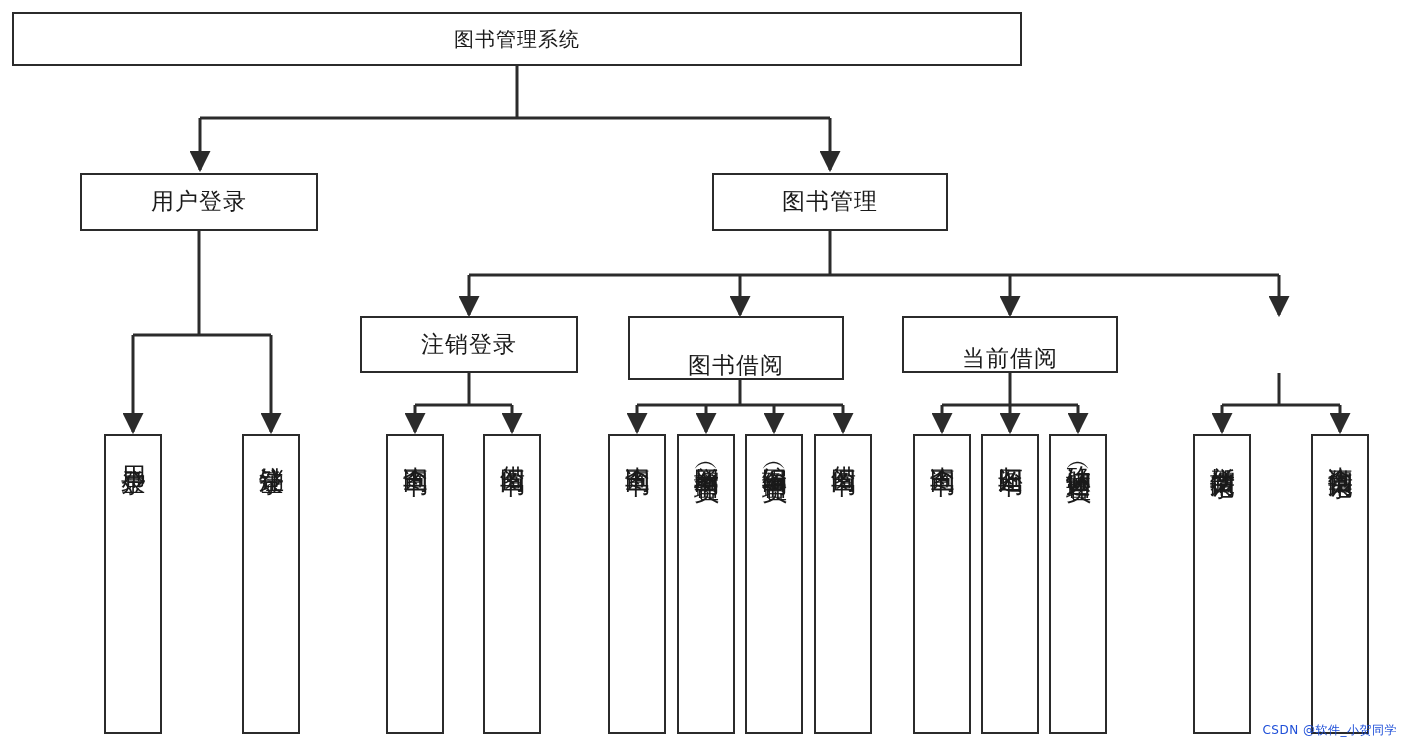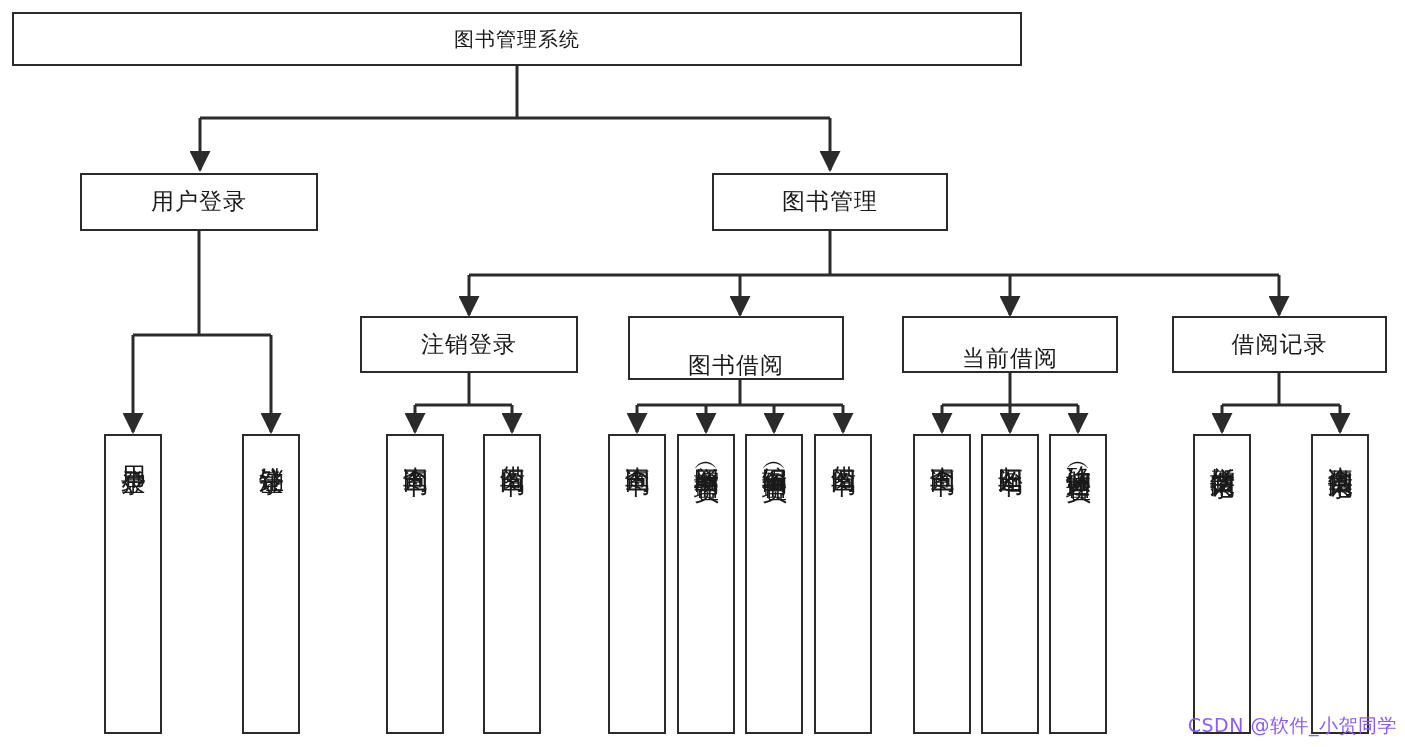--- a/index.html
+++ b/index.html
@@ -55,22 +55,22 @@
     white-space: nowrap;
     color: #1a1a1a;
   }
   .node.root {
     font-size: 20px;
   }
   #watermark {
     position: absolute;
     right: 8px;
     bottom: 8px;
-    font-size: 19px;
-    color: #8b5cf6;
+    font-size: 12px;
+    color: #1d4ed8;
     letter-spacing: 0.5px;
     white-space: nowrap;
   }
 </style>
 </head>
 <body>
 
 <div id="diagram-root">
 
   <svg id="edge-layer" viewBox="0 0 1405 747" width="1405" height="747">
@@ -138,23 +138,20 @@
 
   <div class="node horiz" style="left:360px; top:316px; width:218px; height:57px;">
     <span>注销登录</span>
   </div>
   <div class="node horiz" style="left:628px; top:316px; width:216px; height:64px;align-items:flex-end;">
     <span>图书借阅</span>
   </div>
   <div class="node horiz" style="left:902px; top:316px; width:216px; height:57px;align-items:flex-end;">
     <span>当前借阅</span>
   </div>
-  <div class="node horiz" style="left:1172px; top:316px; width:215px; height:57px;">
-    <span>借阅记录</span>
-  </div>
 
   <div class="node vert" style="left:104px; top:434px; width:58px; height:300px;">
     <span class="vtext">用户登录</span>
   </div>
   <div class="node vert" style="left:242px; top:434px; width:58px; height:300px;">
     <span class="vtext">注销登录</span>
   </div>
 
   <div class="node vert" style="left:386px; top:434px; width:58px; height:300px;">
     <span class="vtext">查询图书</span>

